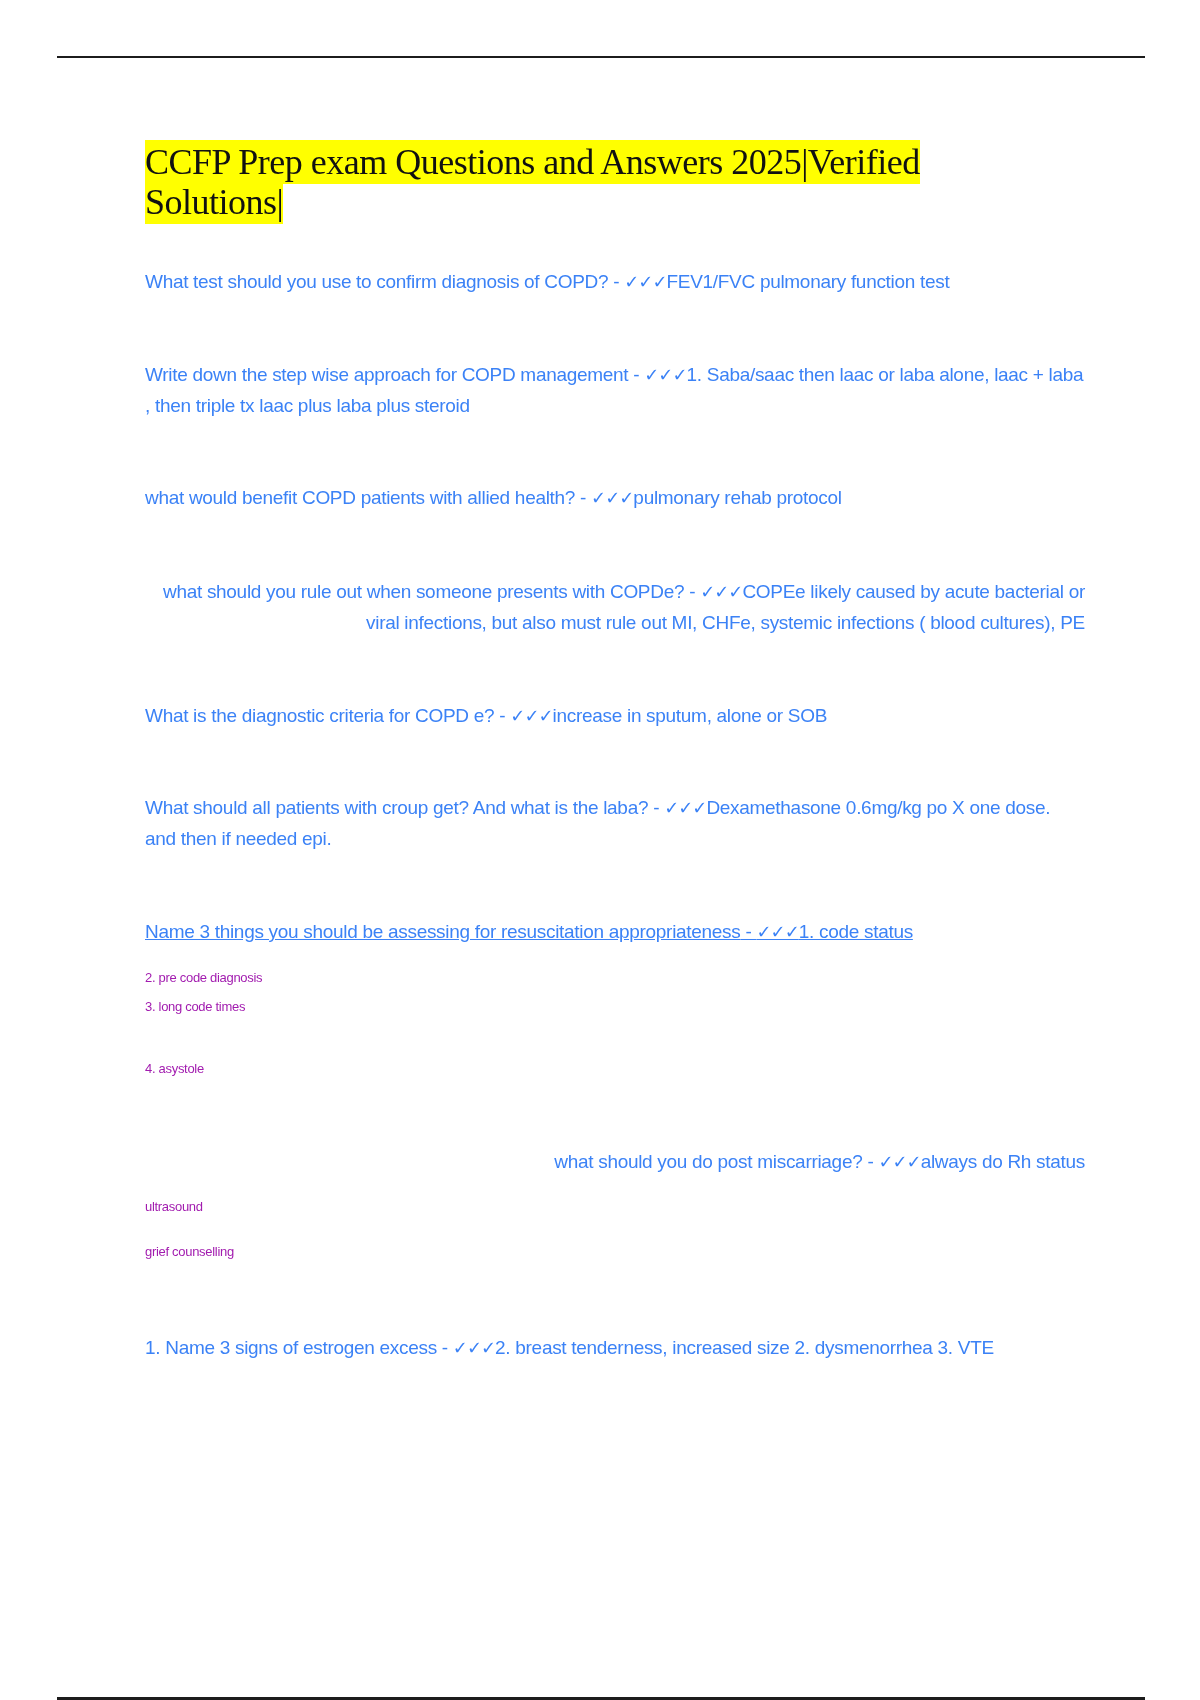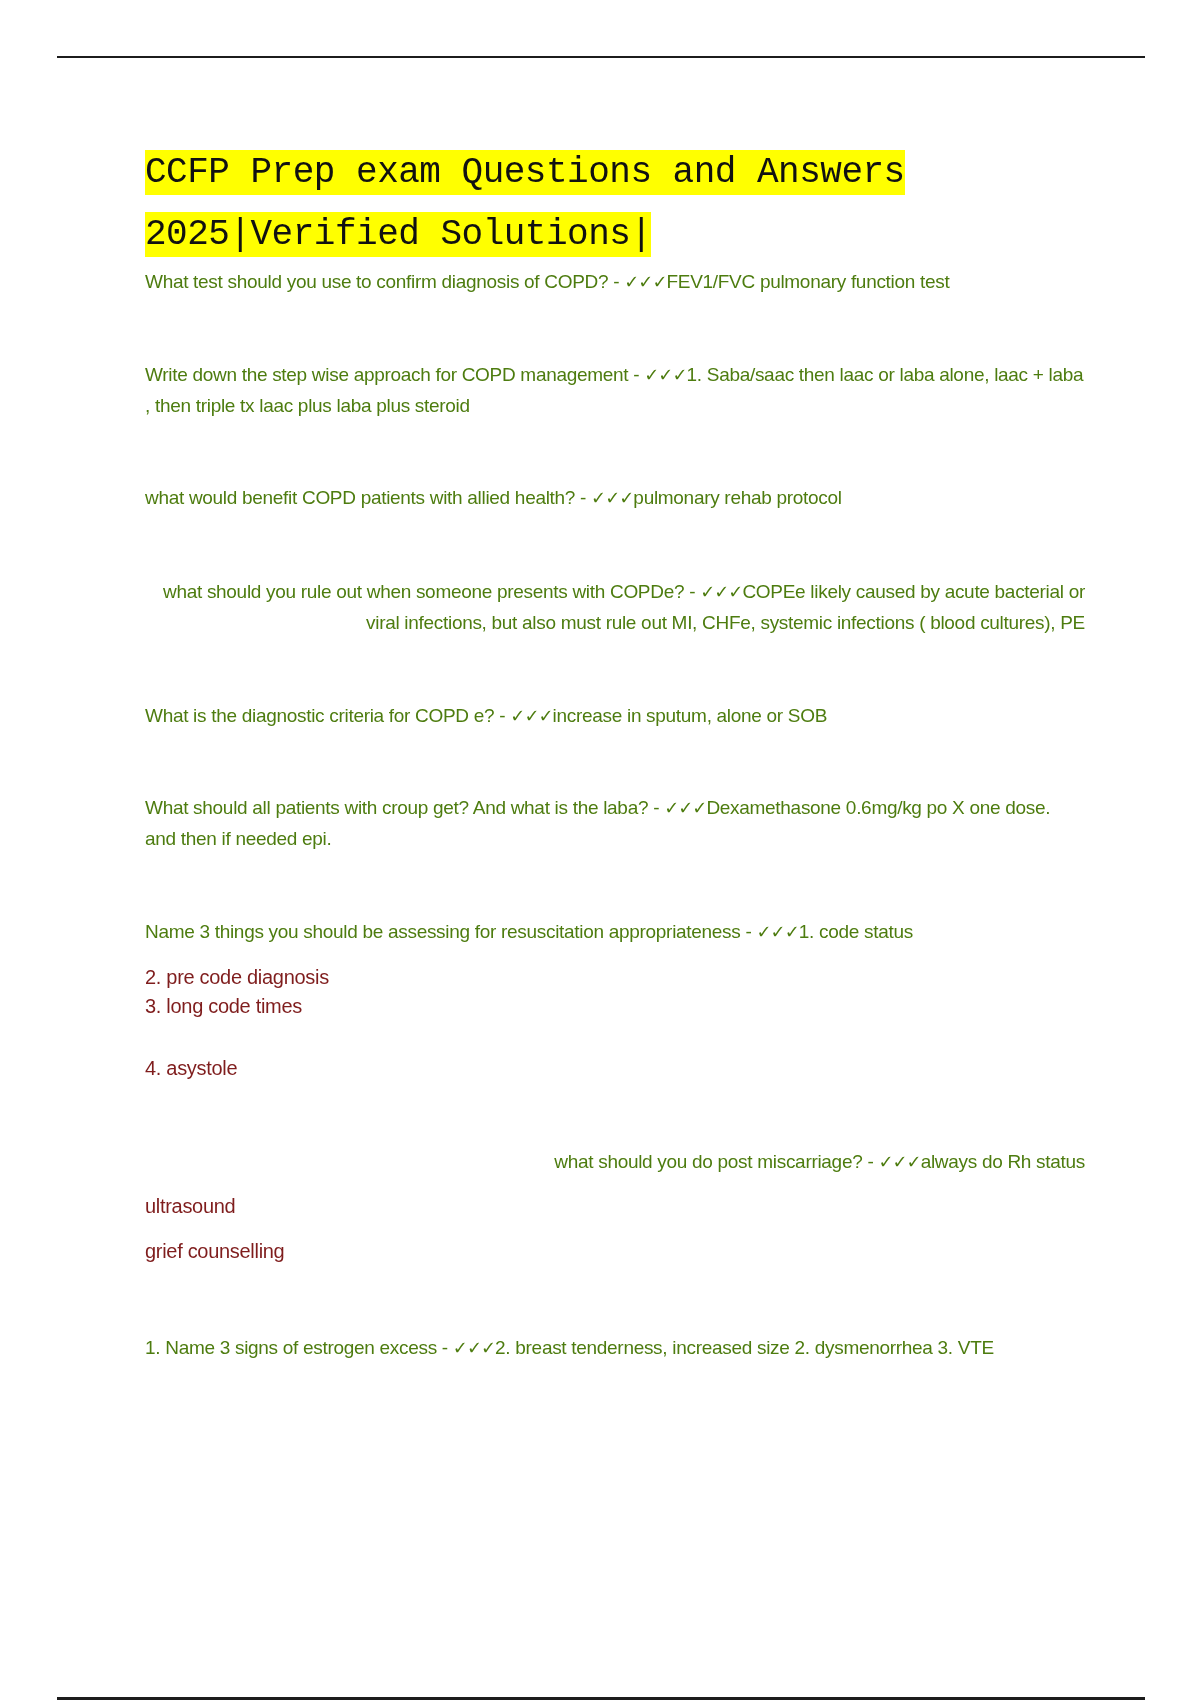--- a/index.html
+++ b/index.html
@@ -8,29 +8,29 @@
       font-family: "Liberation Sans", "DejaVu Sans", sans-serif;
       color: #1a1a1a;
     }
     .rule {
       position: absolute; left: 57px; width: 1088px; height: 2px; background: #1c1c1c;
     }
     .rule.top { top: 56px; }
     .rule.bottom { top: 1697px; height: 3px; }
     .title {
       position: absolute; left: 145px; top: 142px; width: 920px;
-      font-size: 36px; line-height: 62px; color: #111;
-      font-family: Liberation Mono, monospace; letter-spacing: -0.5px;
+      font-size: 36px; line-height: 40px; color: #111;
+      font-family: Liberation Serif, serif; letter-spacing: -0.5px;
     }
     .title .hl { background: #ffff00; padding: 2px 0; box-decoration-break: clone; -webkit-box-decoration-break: clone; }
     .qa {
       position: absolute; left: 145px; width: 940px;
-      font-size: 19px; line-height: 31px; color: #4d7c0f; letter-spacing: -0.3px;
+      font-size: 19px; line-height: 31px; color: #3b82f6; letter-spacing: -0.3px;
     }
-    .line { position: absolute; left: 145px; font-size: 20px; line-height: 31px; color: #7f1d1d; letter-spacing: -0.3px; white-space: nowrap; }
+    .line { position: absolute; left: 145px; font-size: 13px; line-height: 31px; color: #a21caf; letter-spacing: -0.3px; white-space: nowrap; }
     .check { font-family: "DejaVu Sans", sans-serif; font-size: 18px; letter-spacing: -1px; }
   </style>
 </head>
 <body>
 
 <div class="rule top"></div>
 
 <div class="title">
   <span class="hl">CCFP Prep exam Questions and Answers 2025|Verified Solutions|</span>
 </div>
@@ -52,21 +52,21 @@
 </div>
 
 <div class="qa" style="top:700px;">
   <span>What is the diagnostic criteria for COPD e?</span><span> - </span><span class="check">✓✓✓</span><span>increase in sputum, alone or SOB</span>
 </div>
 
 <div class="qa" style="top:792px;">
   <span>What should all patients with croup get? And what is the laba?</span><span> - </span><span class="check">✓✓✓</span><span>Dexamethasone 0.6mg/kg po X one dose. and then if needed epi.</span>
 </div>
 
-<div class="qa" style="top:916px;">
+<div class="qa" style="top:916px;text-decoration:underline;">
   <span>Name 3 things you should be assessing for resuscitation appropriateness</span><span> - </span><span class="check">✓✓✓</span><span>1. code status</span>
 </div>
 <div class="line" style="top:962px;">2. pre code diagnosis</div>
 <div class="line" style="top:991px;">3. long code times</div>
 <div class="line" style="top:1053px;">4. asystole</div>
 
 <div class="qa" style="top:1146px;text-align:right;">
   <span>what should you do post miscarriage?</span><span> - </span><span class="check">✓✓✓</span><span>always do Rh status</span>
 </div>
 <div class="line" style="top:1191px;text-align:center;">ultrasound</div>

